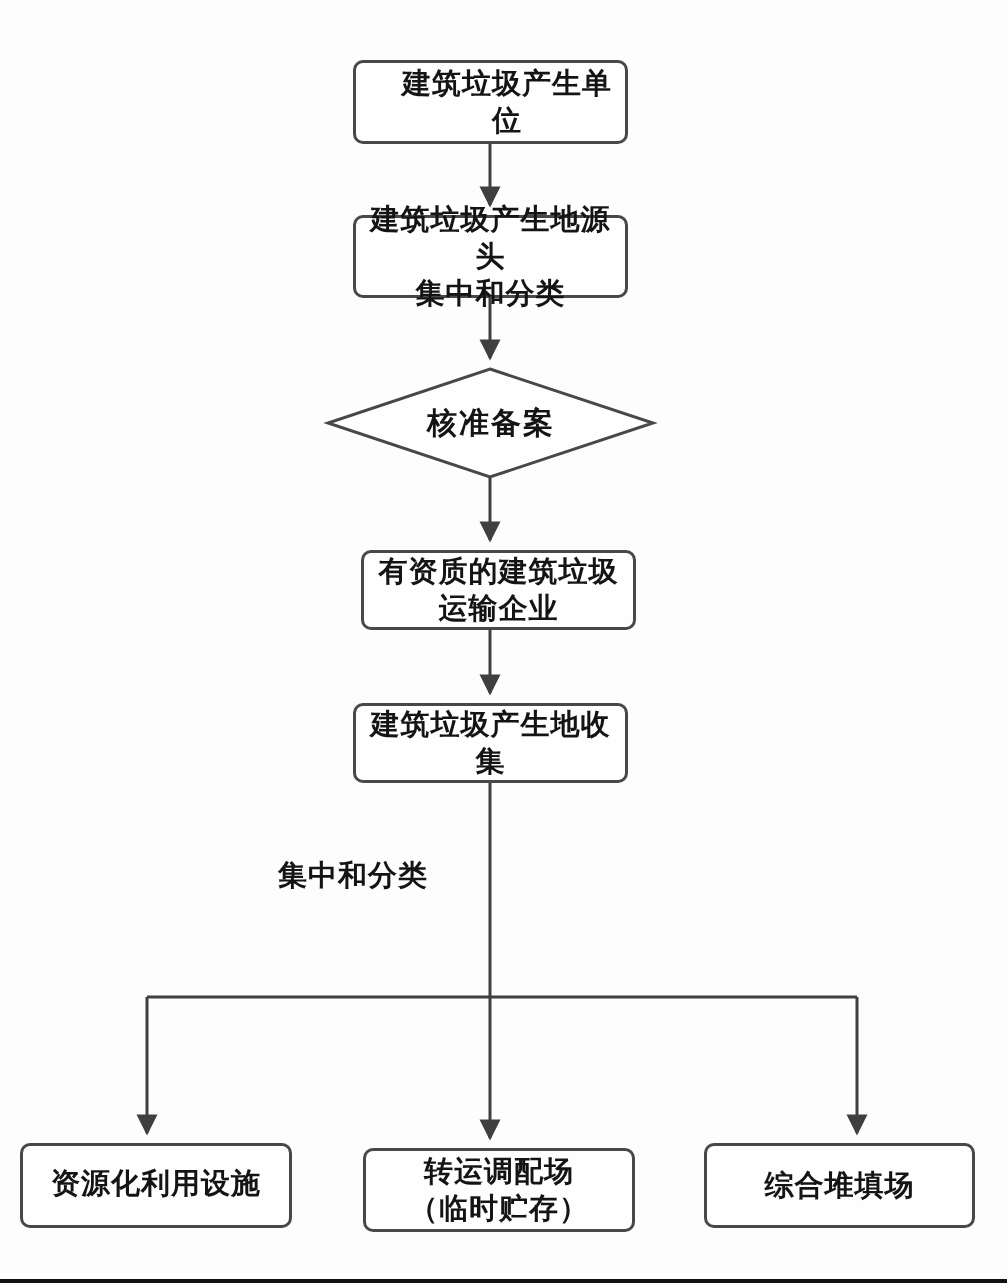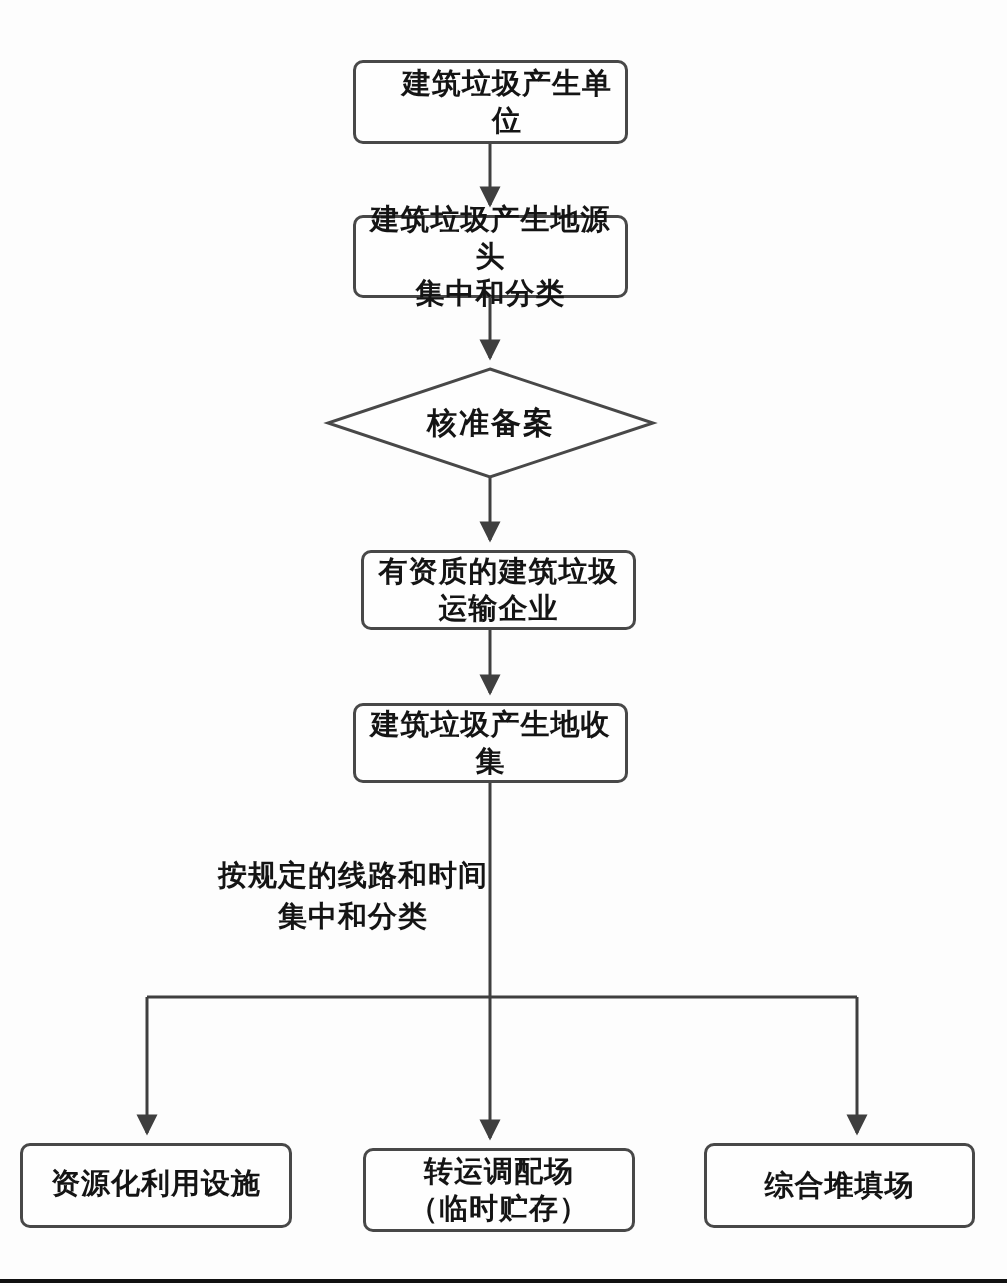--- a/index.html
+++ b/index.html
@@ -115,21 +115,20 @@
   <div class="node n-transport">
     <span>有资质的建筑垃圾</span>
     <span>运输企业</span>
   </div>
 
   <div class="node n-collect">
     <span>建筑垃圾产生地收集</span>
   </div>
 
   <div class="edge-label">
-    <div>按规定的线路和时间</div>
     <div>集中和分类</div>
   </div>
 
   <div class="node n-resource">
     <span>资源化利用设施</span>
   </div>
 
   <div class="node n-transfer">
     <span>转运调配场</span>
     <span>（临时贮存）</span>

